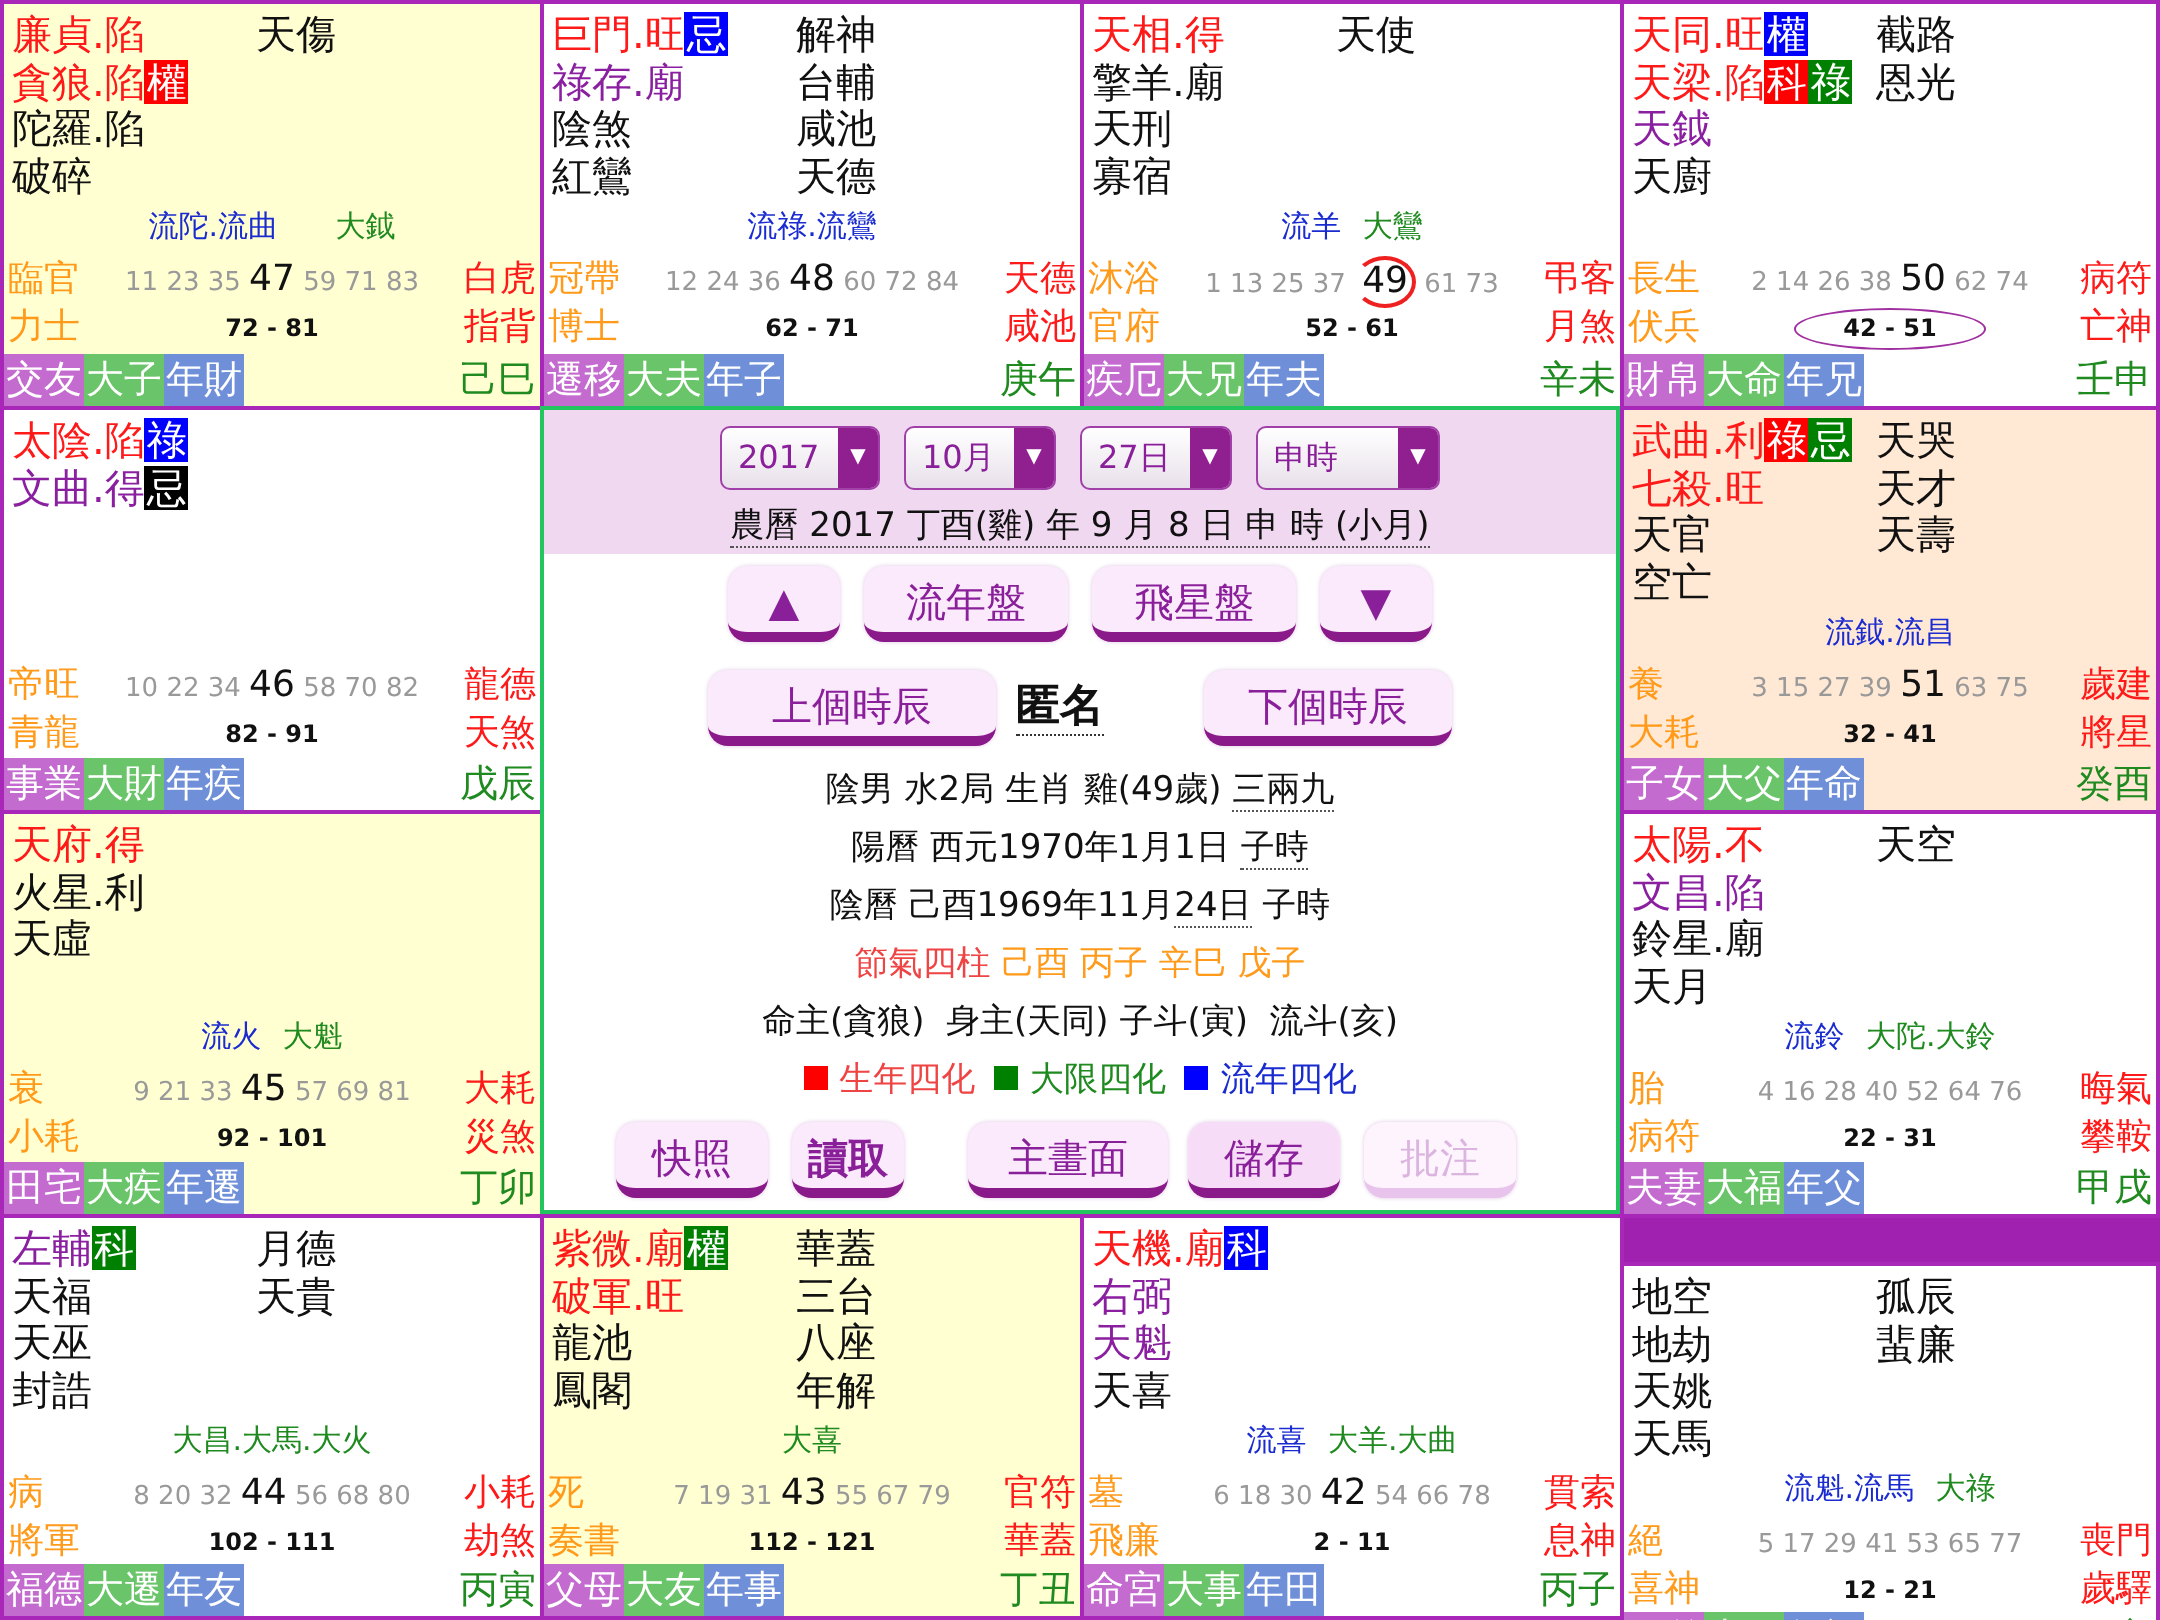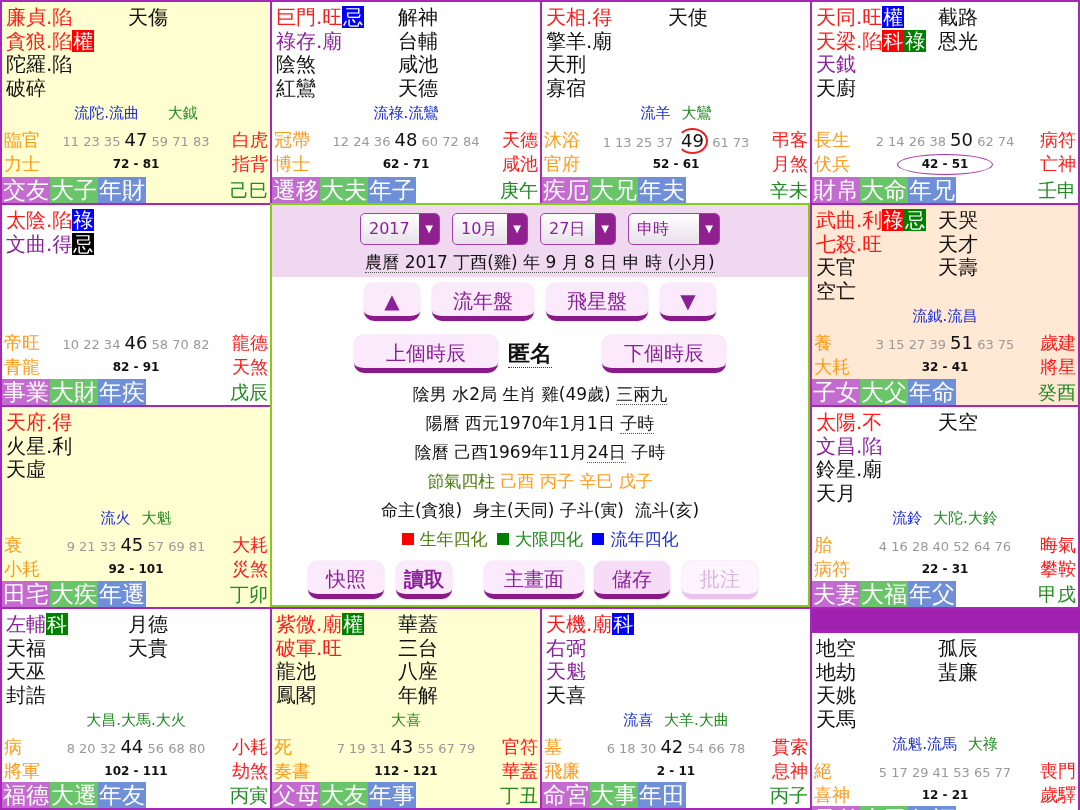--- a/index.html
+++ b/index.html
@@ -39,45 +39,45 @@
   .row2 { position: absolute; left: 2px; right: 2px; top: 150px; height: 24px; }
   .lbl-orange { position: absolute; left: 0; top: 0; color: #ff9a1a; font-size: 18px; line-height: 24px; }
   .lbl-red { position: absolute; right: 0; top: 0; color: #ff1a1a; font-size: 18px; line-height: 24px; }
   .ages { position: absolute; left: 0; right: 0; top: 0; text-align: center; font-size: 13px; color: #999; line-height: 24px; white-space: nowrap; }
   .ages .cur { color: #111; font-size: 18px; }
   .ages .circled { display: inline-block; border: 2px solid #ee2020; border-left-color: transparent; border-radius: 50%; padding: 0 2px; line-height: 22px; }
   .range { position: absolute; left: 0; right: 0; top: 0; text-align: center; font-weight: bold; font-size: 12px; color: #111; line-height: 24px; }
   .range .ellipse { display: inline-block; border: 1.5px solid #a030a0; border-radius: 50%; padding: 0 24px; line-height: 19px; margin-top: 2px; }
 
   .palace { position: absolute; left: 0; bottom: 0; height: 26px; display: flex; }
-  .palace span { display: block; height: 26px; line-height: 26px; font-size: 23px; color: #fff; padding: 0 1px; }
+  .palace span { display: block; height: 26px; line-height: 26px; font-size: 19px; color: #fff; padding: 0 1px; }
   .p1 { background: #c46bd0; }
   .p2 { background: #6ac56a; }
   .p3 { background: #6f8fd8; }
   .stem { position: absolute; right: 2px; bottom: 0; color: #1f8a1f; font-size: 19px; line-height: 26px; }
 
   
-  .center { position: absolute; left: 270px; top: 203px; width: 540px; height: 404px; background: #fff; border: 2px solid #84cc16; }
+  .center { position: absolute; left: 270px; top: 203px; width: 540px; height: 404px; background: #fff; border: 2px solid #22c55e; }
   .center-top { position: absolute; left: 0; top: 0; right: 0; height: 72px; background: #f0d8f0; }
   .selects { position: absolute; left: 0; right: 0; top: 8px; display: flex; justify-content: center; gap: 12px; }
   .sel { height: 32px; border: 1.5px solid #a040a8; border-radius: 5px; background: linear-gradient(#fff, #e8e0ea); display: flex; overflow: hidden; }
   .sel .val { color: #8a1f9a; font-size: 16px; line-height: 29px; padding-left: 8px; }
   .sel .arr { width: 20px; background: #90208f; color: #fff; font-size: 10px; text-align: center; line-height: 29px; }
   .lunar { position: absolute; left: 0; right: 0; top: 46px; text-align: center; font-size: 17px; color: #111; }
   .lunar span { border-bottom: 1px dotted #555; }
 
   .btn { position: absolute; height: 38px; border-radius: 10px; background: #fbeafc; color: #8a1f9a; font-size: 20px; text-align: center; line-height: 36px; border-bottom: 5px solid #8a1a8a; box-shadow: 0 0 2px #e0c8e4; }
   .btn.active { background: #f7dcf8; }
   .btn.disabled { color: #dcb4e0; border-bottom-color: #e8c4ec; background: #fdf4fd; }
 
   .name { position: absolute; left: 236px; top: 136px; font-size: 22px; font-weight: bold; color: #111; border-bottom: 1px dotted #333; line-height: 26px; }
 
   .info { position: absolute; left: 0; right: 0; text-align: center; font-size: 17px; color: #111; white-space: nowrap; }
   .info .dotted { border-bottom: 1px dotted #555; }
-  .info .red { color: #4d7c0f; }
+  .info .red { color: #ef4444; }
   .info .orange { color: #ff9a1a; }
   .info .green { color: #1f8a1f; }
   .info .blue { color: #1a2bd0; }
   .sq { display: inline-block; width: 12px; height: 12px; vertical-align: 0; margin-right: 6px; }
 </style>
 </head>
 <body>
 
 <div id="board">
 

